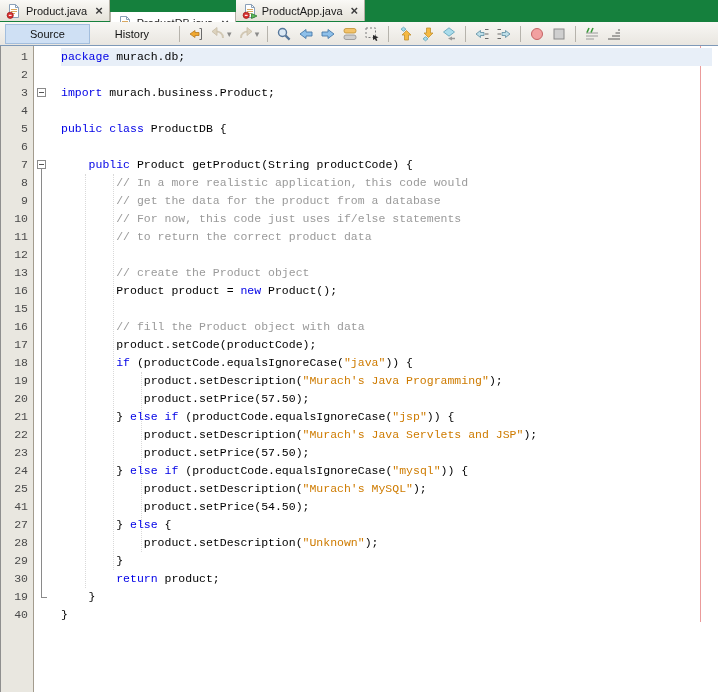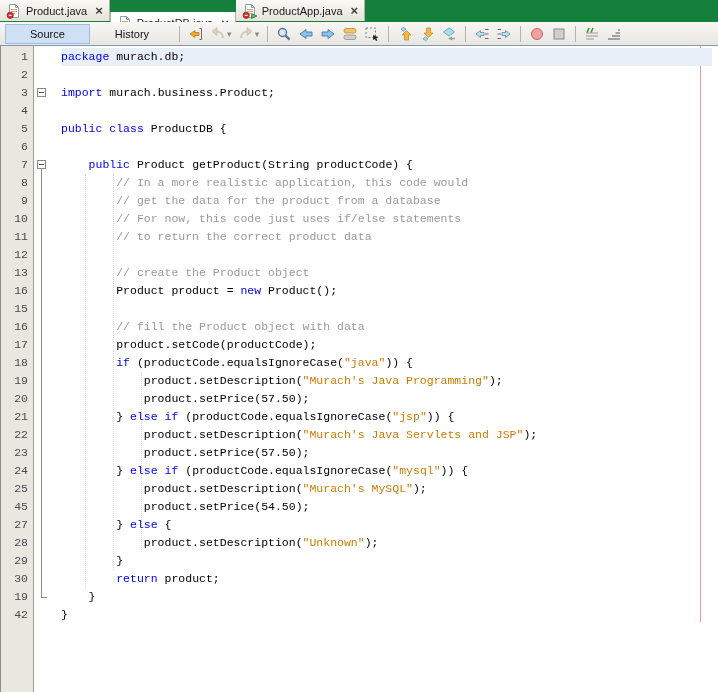--- a/index.html
+++ b/index.html
@@ -230,27 +230,27 @@
       <div class="ln">16</div>
       <div class="ln">17</div>
       <div class="ln">18</div>
       <div class="ln">19</div>
       <div class="ln">20</div>
       <div class="ln">21</div>
       <div class="ln">22</div>
       <div class="ln">23</div>
       <div class="ln">24</div>
       <div class="ln">25</div>
-      <div class="ln">45</div>
+      <div class="ln">41</div>
       <div class="ln">27</div>
       <div class="ln">28</div>
       <div class="ln">29</div>
       <div class="ln">30</div>
       <div class="ln">19</div>
-      <div class="ln">42</div>
+      <div class="ln">40</div>
     </div>
   <div class="foldcol" id="foldcol">
       <div class="foldbox" style="top: 42px;"></div>
       <div class="foldbox" style="top: 114px;"></div>
       <div class="fline" style="top: 123px; height: 428px;"></div>
       <div class="fcorner" style="top: 551px;"></div>
     </div>
   <div class="codearea" id="code"><div class="crow caret"><span class="tok-k">package</span><span class="tok-p"> murach.db;</span></div><div class="crow"></div><div class="crow"><span class="tok-k">import</span><span class="tok-p"> murach.business.Product;</span></div><div class="crow"></div><div class="crow"><span class="tok-k">public class</span><span class="tok-p"> </span><span class="tok-d">ProductDB</span><span class="tok-p"> {</span></div><div class="crow"></div><div class="crow"><span class="tok-p">    </span><span class="tok-k">public</span><span class="tok-p"> Product </span><span class="tok-d">getProduct</span><span class="tok-p">(String productCode) {</span></div><div class="crow"><span class="tok-c">        // In a more realistic application, this code would</span></div><div class="crow"><span class="tok-c">        // get the data for the product from a database</span></div><div class="crow"><span class="tok-c">        // For now, this code just uses if/else statements</span></div><div class="crow"><span class="tok-c">        // to return the correct product data</span></div><div class="crow"></div><div class="crow"><span class="tok-c">        // create the Product object</span></div><div class="crow"><span class="tok-p">        Product product = </span><span class="tok-k">new</span><span class="tok-p"> Product();</span></div><div class="crow"></div><div class="crow"><span class="tok-c">        // fill the Product object with data</span></div><div class="crow"><span class="tok-p">        product.setCode(productCode);</span></div><div class="crow"><span class="tok-p">        </span><span class="tok-k">if</span><span class="tok-p"> (productCode.equalsIgnoreCase(</span><span class="tok-s">"java"</span><span class="tok-p">)) {</span></div><div class="crow"><span class="tok-p">            product.setDescription(</span><span class="tok-s">"Murach's Java Programming"</span><span class="tok-p">);</span></div><div class="crow"><span class="tok-p">            product.setPrice(57.50);</span></div><div class="crow"><span class="tok-p">        } </span><span class="tok-k">else</span><span class="tok-p"> </span><span class="tok-k">if</span><span class="tok-p"> (productCode.equalsIgnoreCase(</span><span class="tok-s">"jsp"</span><span class="tok-p">)) {</span></div><div class="crow"><span class="tok-p">            product.setDescription(</span><span class="tok-s">"Murach's Java Servlets and JSP"</span><span class="tok-p">);</span></div><div class="crow"><span class="tok-p">            product.setPrice(57.50);</span></div><div class="crow"><span class="tok-p">        } </span><span class="tok-k">else</span><span class="tok-p"> </span><span class="tok-k">if</span><span class="tok-p"> (productCode.equalsIgnoreCase(</span><span class="tok-s">"mysql"</span><span class="tok-p">)) {</span></div><div class="crow"><span class="tok-p">            product.setDescription(</span><span class="tok-s">"Murach's MySQL"</span><span class="tok-p">);</span></div><div class="crow"><span class="tok-p">            product.setPrice(54.50);</span></div><div class="crow"><span class="tok-p">        } </span><span class="tok-k">else</span><span class="tok-p"> {</span></div><div class="crow"><span class="tok-p">            product.setDescription(</span><span class="tok-s">"Unknown"</span><span class="tok-p">);</span></div><div class="crow"><span class="tok-p">        }</span></div><div class="crow"><span class="tok-p">        </span><span class="tok-k">return</span><span class="tok-p"> product;</span></div><div class="crow"><span class="tok-p">    }</span></div><div class="crow"><span class="tok-p">}</span></div></div>
 </div>
 

